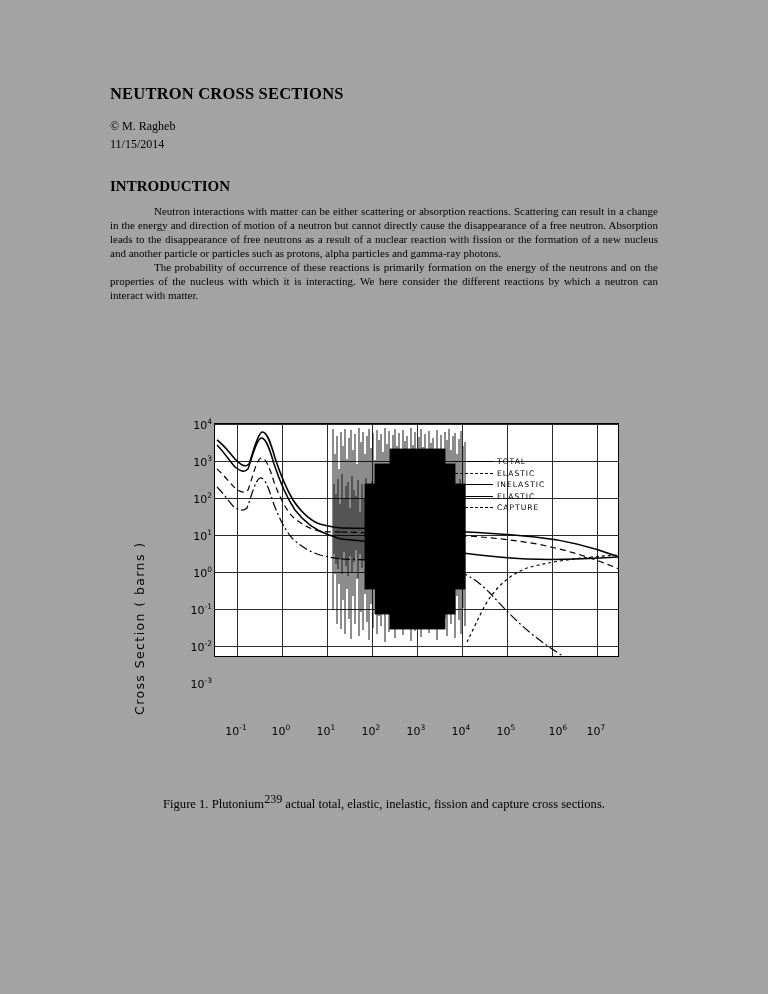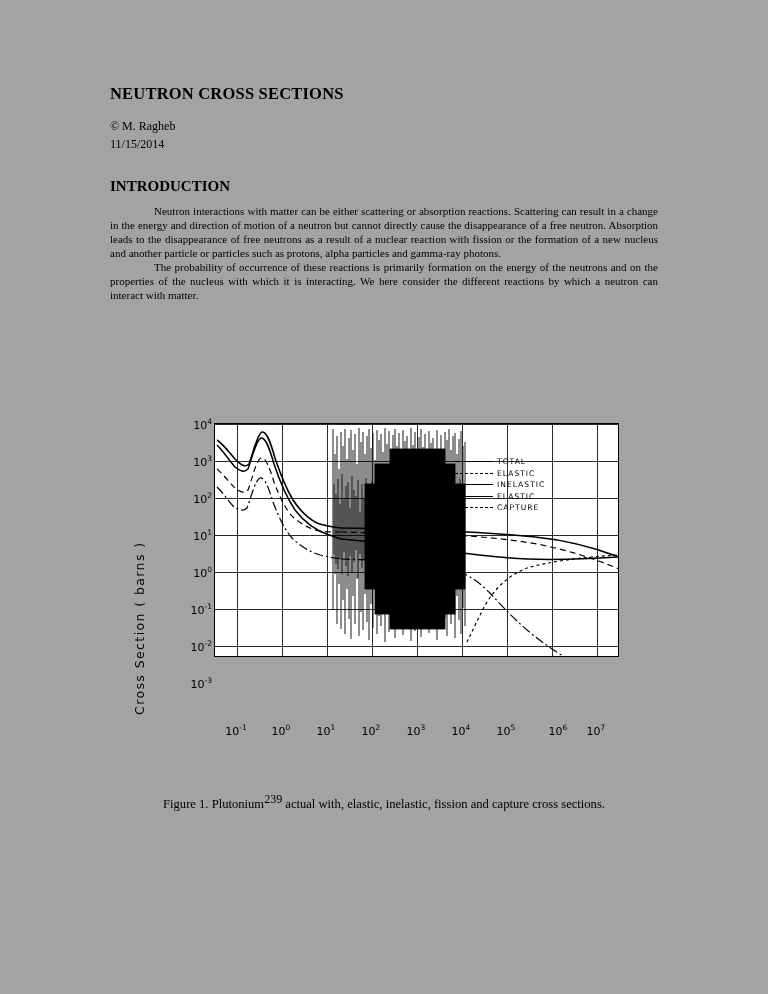--- a/index.html
+++ b/index.html
@@ -348,17 +348,17 @@
                 <i></i>
               </span>
             <span class="legend-label">CAPTURE</span>
           </div>
         </div>
       </div>
 
     </div>
 
     <div class="caption">
-      <span>Figure 1.  Plutonium</span><sup>239</sup><span> actual with, elastic, inelastic, fission and capture cross sections.</span>
+      <span>Figure 1.  Plutonium</span><sup>239</sup><span> actual total, elastic, inelastic, fission and capture cross sections.</span>
     </div>
   </div>
 
 </div>
 
 </body></html>

